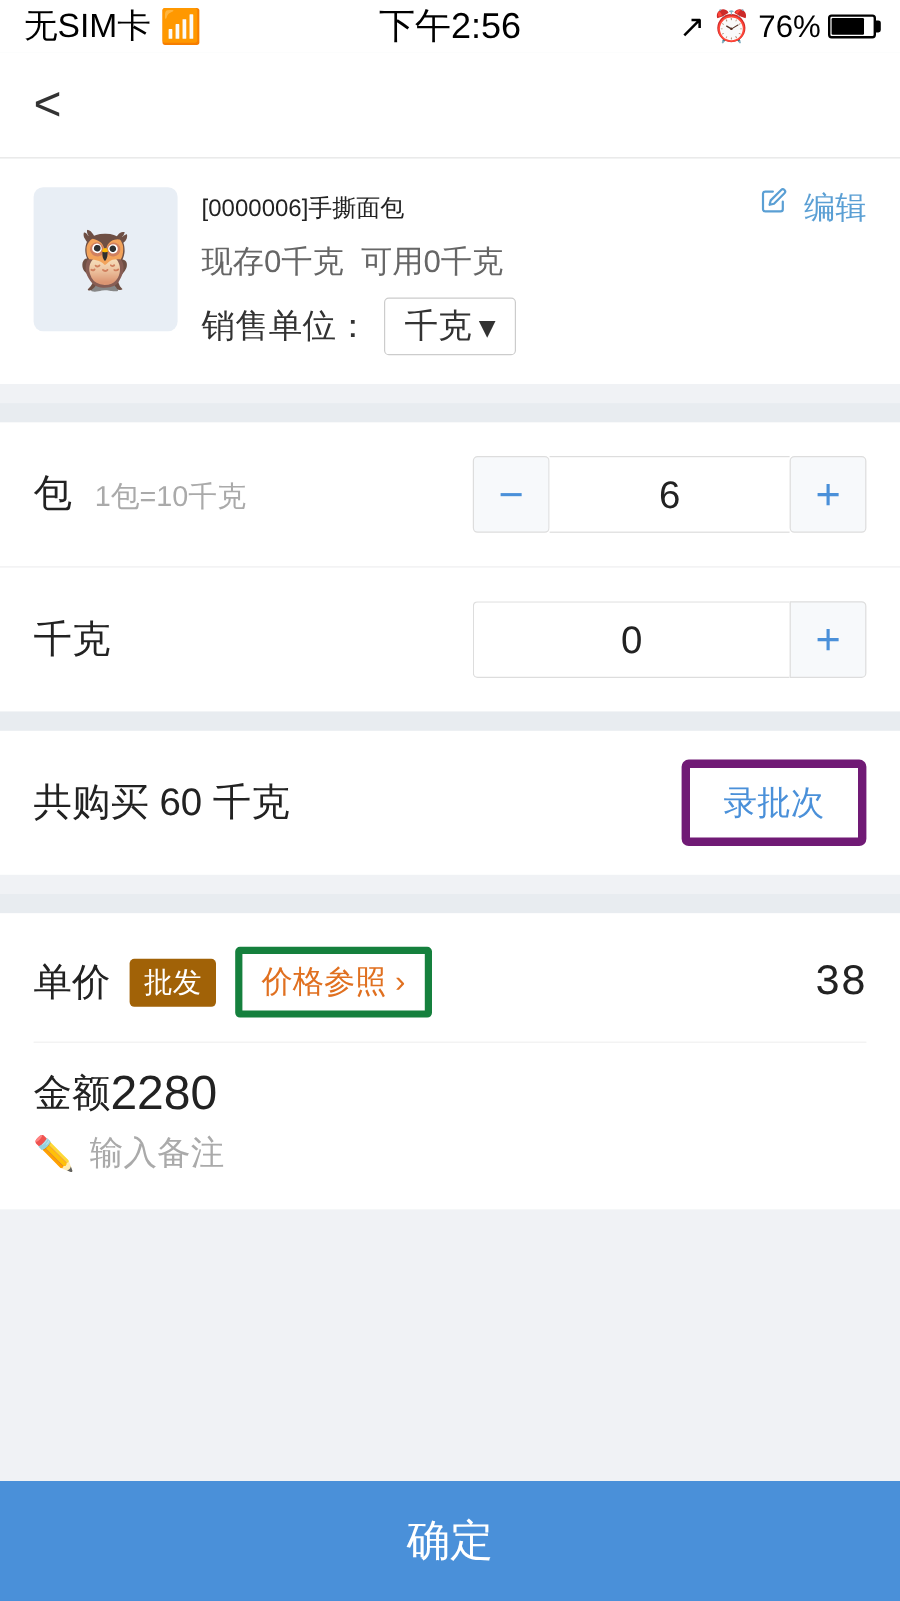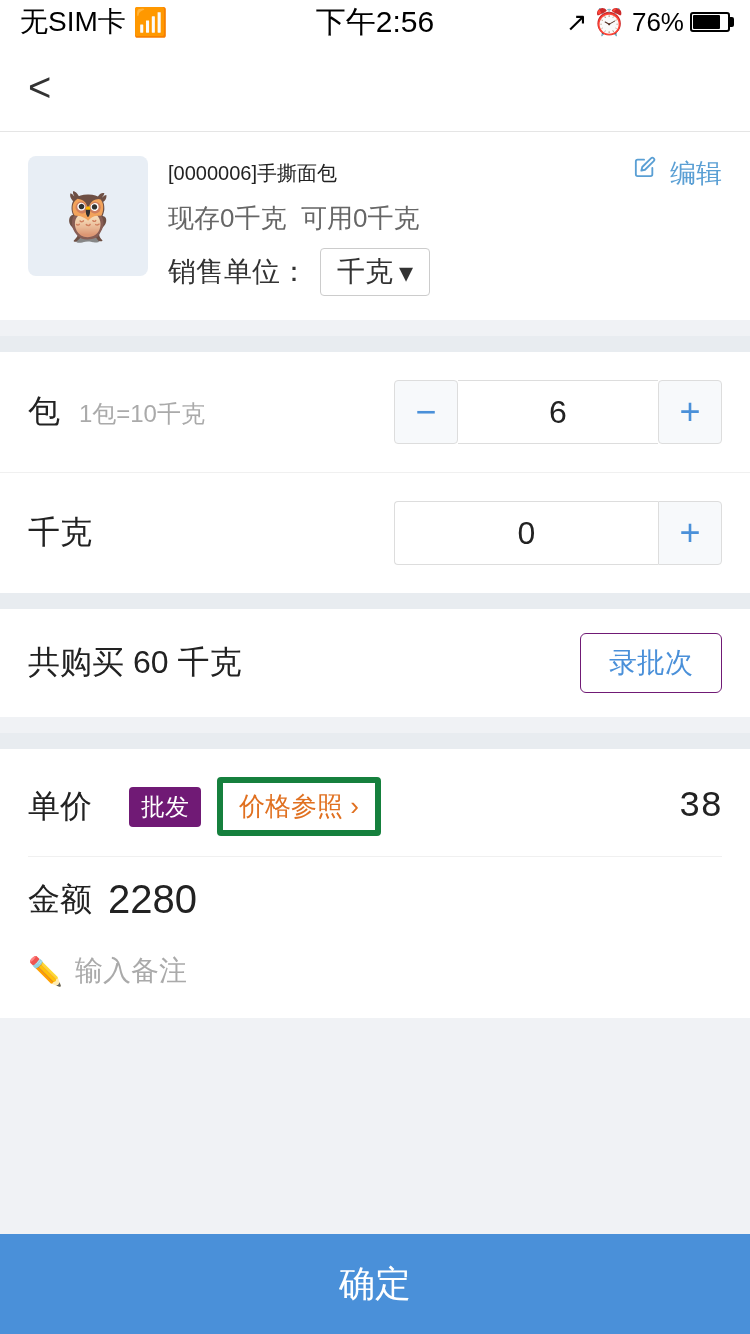--- a/index.html
+++ b/index.html
@@ -244,21 +244,21 @@
       display: flex;
       align-items: center;
       justify-content: space-between;
       margin-bottom: 16px;
     }
     .total-text {
       font-size: 32px;
       color: #222;
     }
     .batch-btn {
-      border: 1px solid #701a75;
+      border: 7px solid #701a75;
       border-radius: 6px;
       padding: 10px 28px;
       font-size: 28px;
       color: #4a90d9;
       background: #fff;
       cursor: pointer;
     }
 
     
     .price-section {
@@ -270,26 +270,25 @@
       display: flex;
       align-items: center;
       gap: 16px;
       margin-bottom: 20px;
     }
     .price-label {
       font-size: 32px;
       color: #222;
     }
     .price-tag {
-      background: #701a75;
+      background: #a16207;
       color: #fff;
       font-size: 24px;
       padding: 4px 12px;
       border-radius: 4px;
-      margin-left: 21px;
     }
     .price-ref-btn {
       border: 6px solid #15803d;
       border-radius: 4px;
       padding: 6px 16px;
       font-size: 26px;
       color: #e07020;
       background: #fff;
       cursor: pointer;
       display: flex;
@@ -300,22 +299,21 @@
       font-size: 36px;
       color: #222;
       margin-left: auto;
       font-weight: 500;
       font-family: Liberation Mono, monospace;
     }
 
     .amount-row {
       display: flex;
       align-items: center;
-      gap: 16px;
-      margin-bottom: 30px;
+      margin-bottom: 8px;
     }
     .amount-label {
       font-size: 32px;
       color: #222;
     }
     .amount-value {
       font-size: 40px;
       color: #222;
       font-weight: 500;
     }

